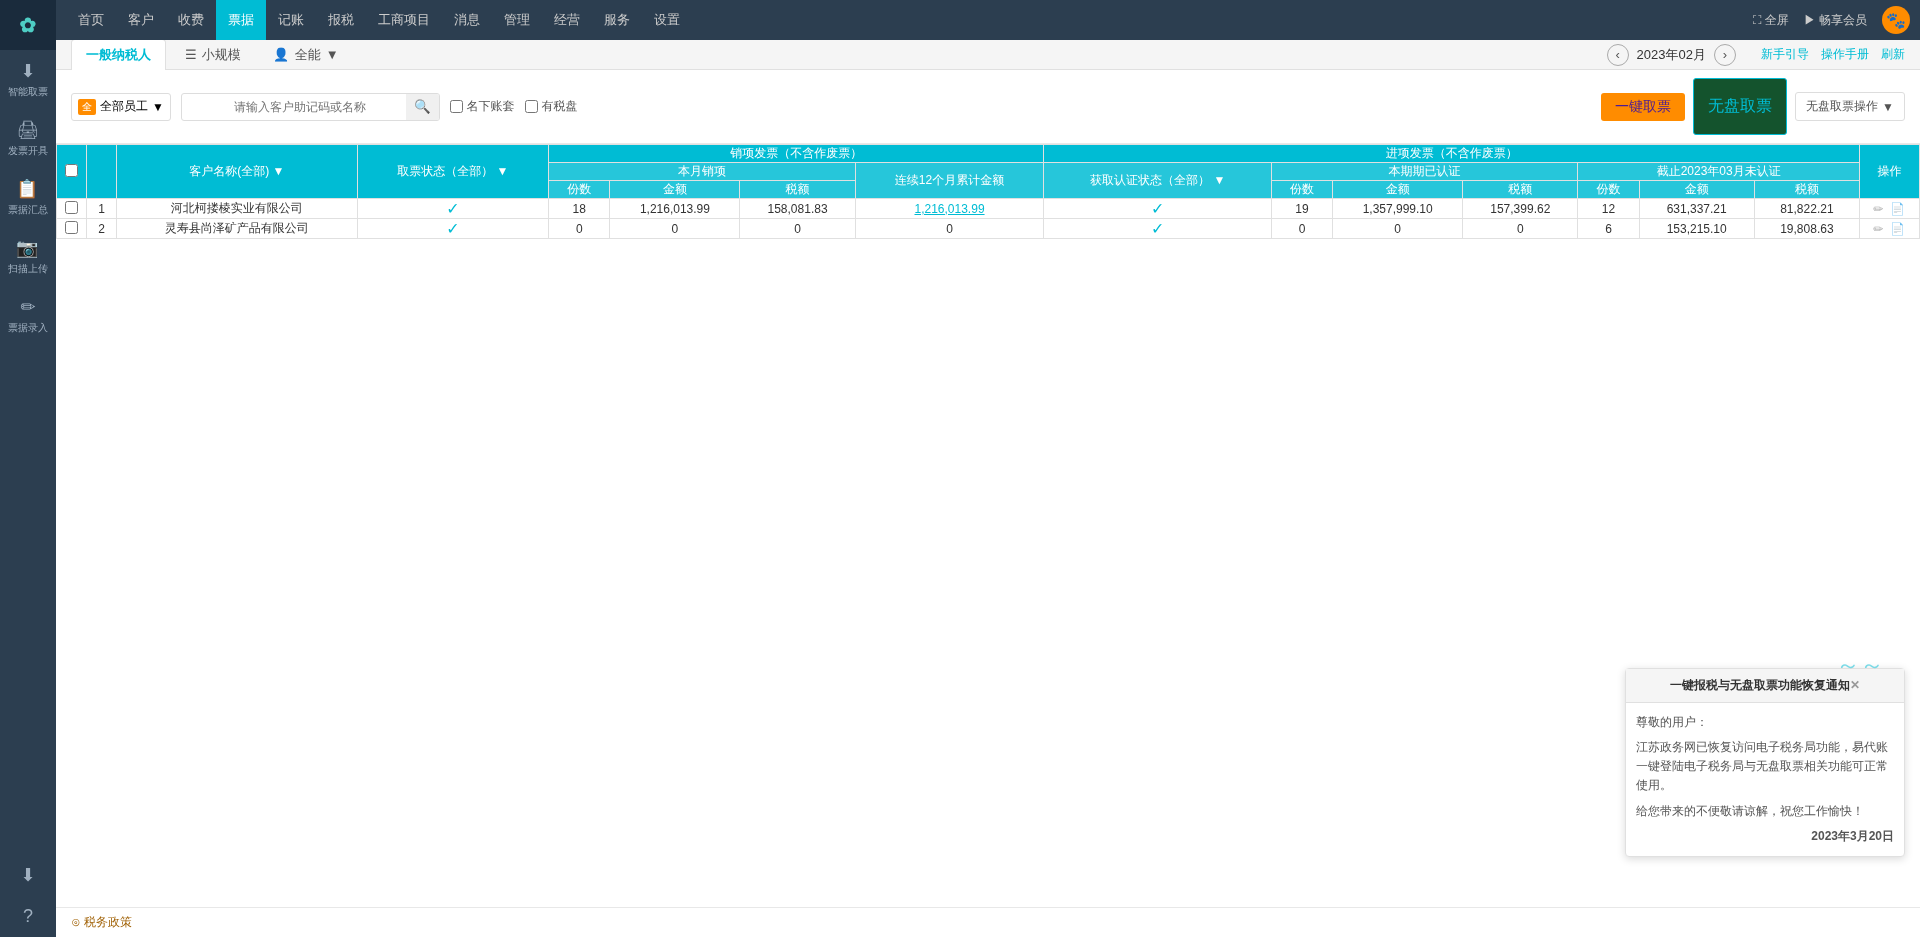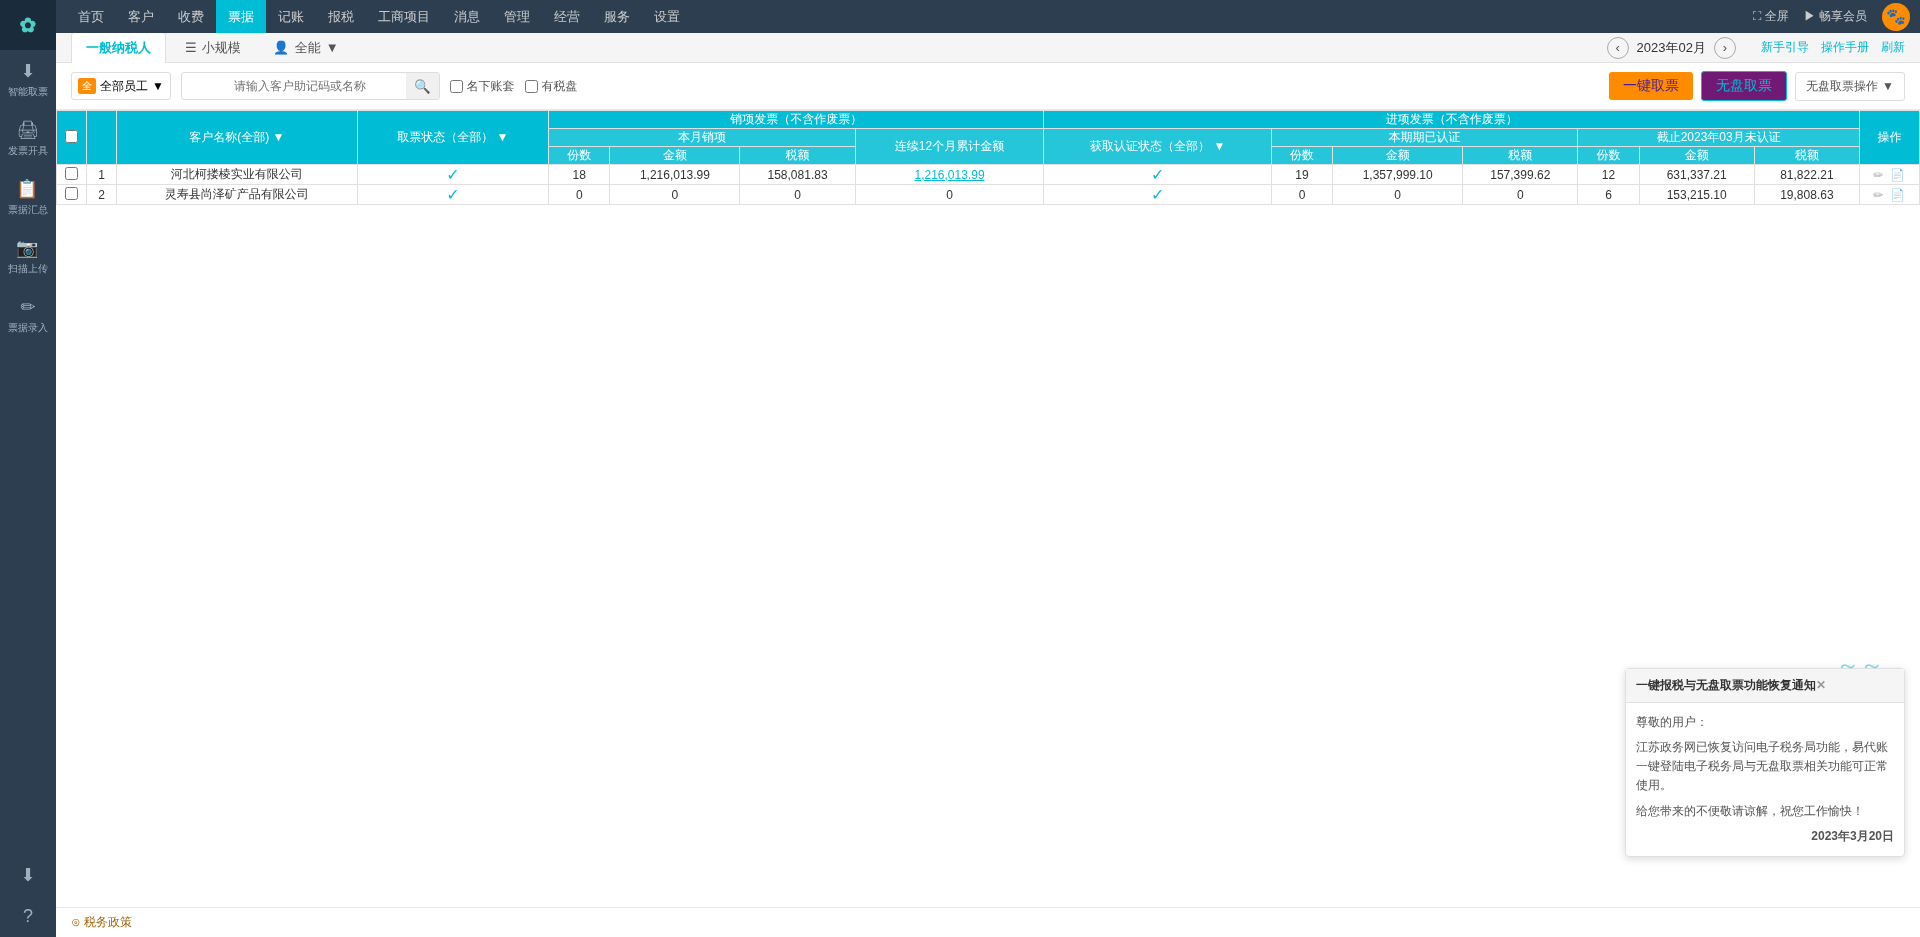--- a/index.html
+++ b/index.html
@@ -51,21 +51,21 @@
     .main-area {
       flex: 1;
       display: flex;
       flex-direction: column;
       overflow: hidden;
     }
 
     
     .top-navbar {
       background: #2c3e50;
-      height: 33px;
+      height: 40px;
       display: flex;
       align-items: center;
       padding: 0 10px;
       flex-shrink: 0;
     }
     .nav-item {
       color: #ccc;
       padding: 0 12px;
       height: 40px;
       display: flex;
@@ -232,27 +232,27 @@
     .btn-primary {
       background: #ff8c00;
       color: #4c1d95;
       border: none;
       border-radius: 3px;
       padding: 5px 14px;
       cursor: pointer;
       font-size: 14px;
     }
     .btn-default {
-      background: #701a75;
+      background: #14532d;
       color: #00bcd4;
       border: 1px solid #00bcd4;
       border-radius: 3px;
-      padding: 5px 14px;
-      cursor: pointer;
-      font-size: 14px;
+      padding: 17px 14px;
+      cursor: pointer;
+      font-size: 16px;
     }
     .btn-dropdown {
       background: #fff;
       color: #555;
       border: 1px solid #ddd;
       border-radius: 3px;
       padding: 5px 10px;
       cursor: pointer;
       font-size: 12px;
       display: flex;
@@ -313,21 +313,21 @@
       border-radius: 4px;
       box-shadow: 0 2px 8px rgba(0,0,0,0.15);
       font-size: 12px;
       z-index: 100;
     }
     .notification-header {
       background: #f5f5f5;
       padding: 8px 10px;
       display: flex;
       align-items: center;
-      justify-content: flex-start;
+      justify-content: center;
       border-bottom: 1px solid #e0e0e0;
       font-weight: bold;
       color: #333;
     }
     .notification-body {
       padding: 10px;
       color: #555;
       line-height: 1.6;
     }
     .notification-close {

